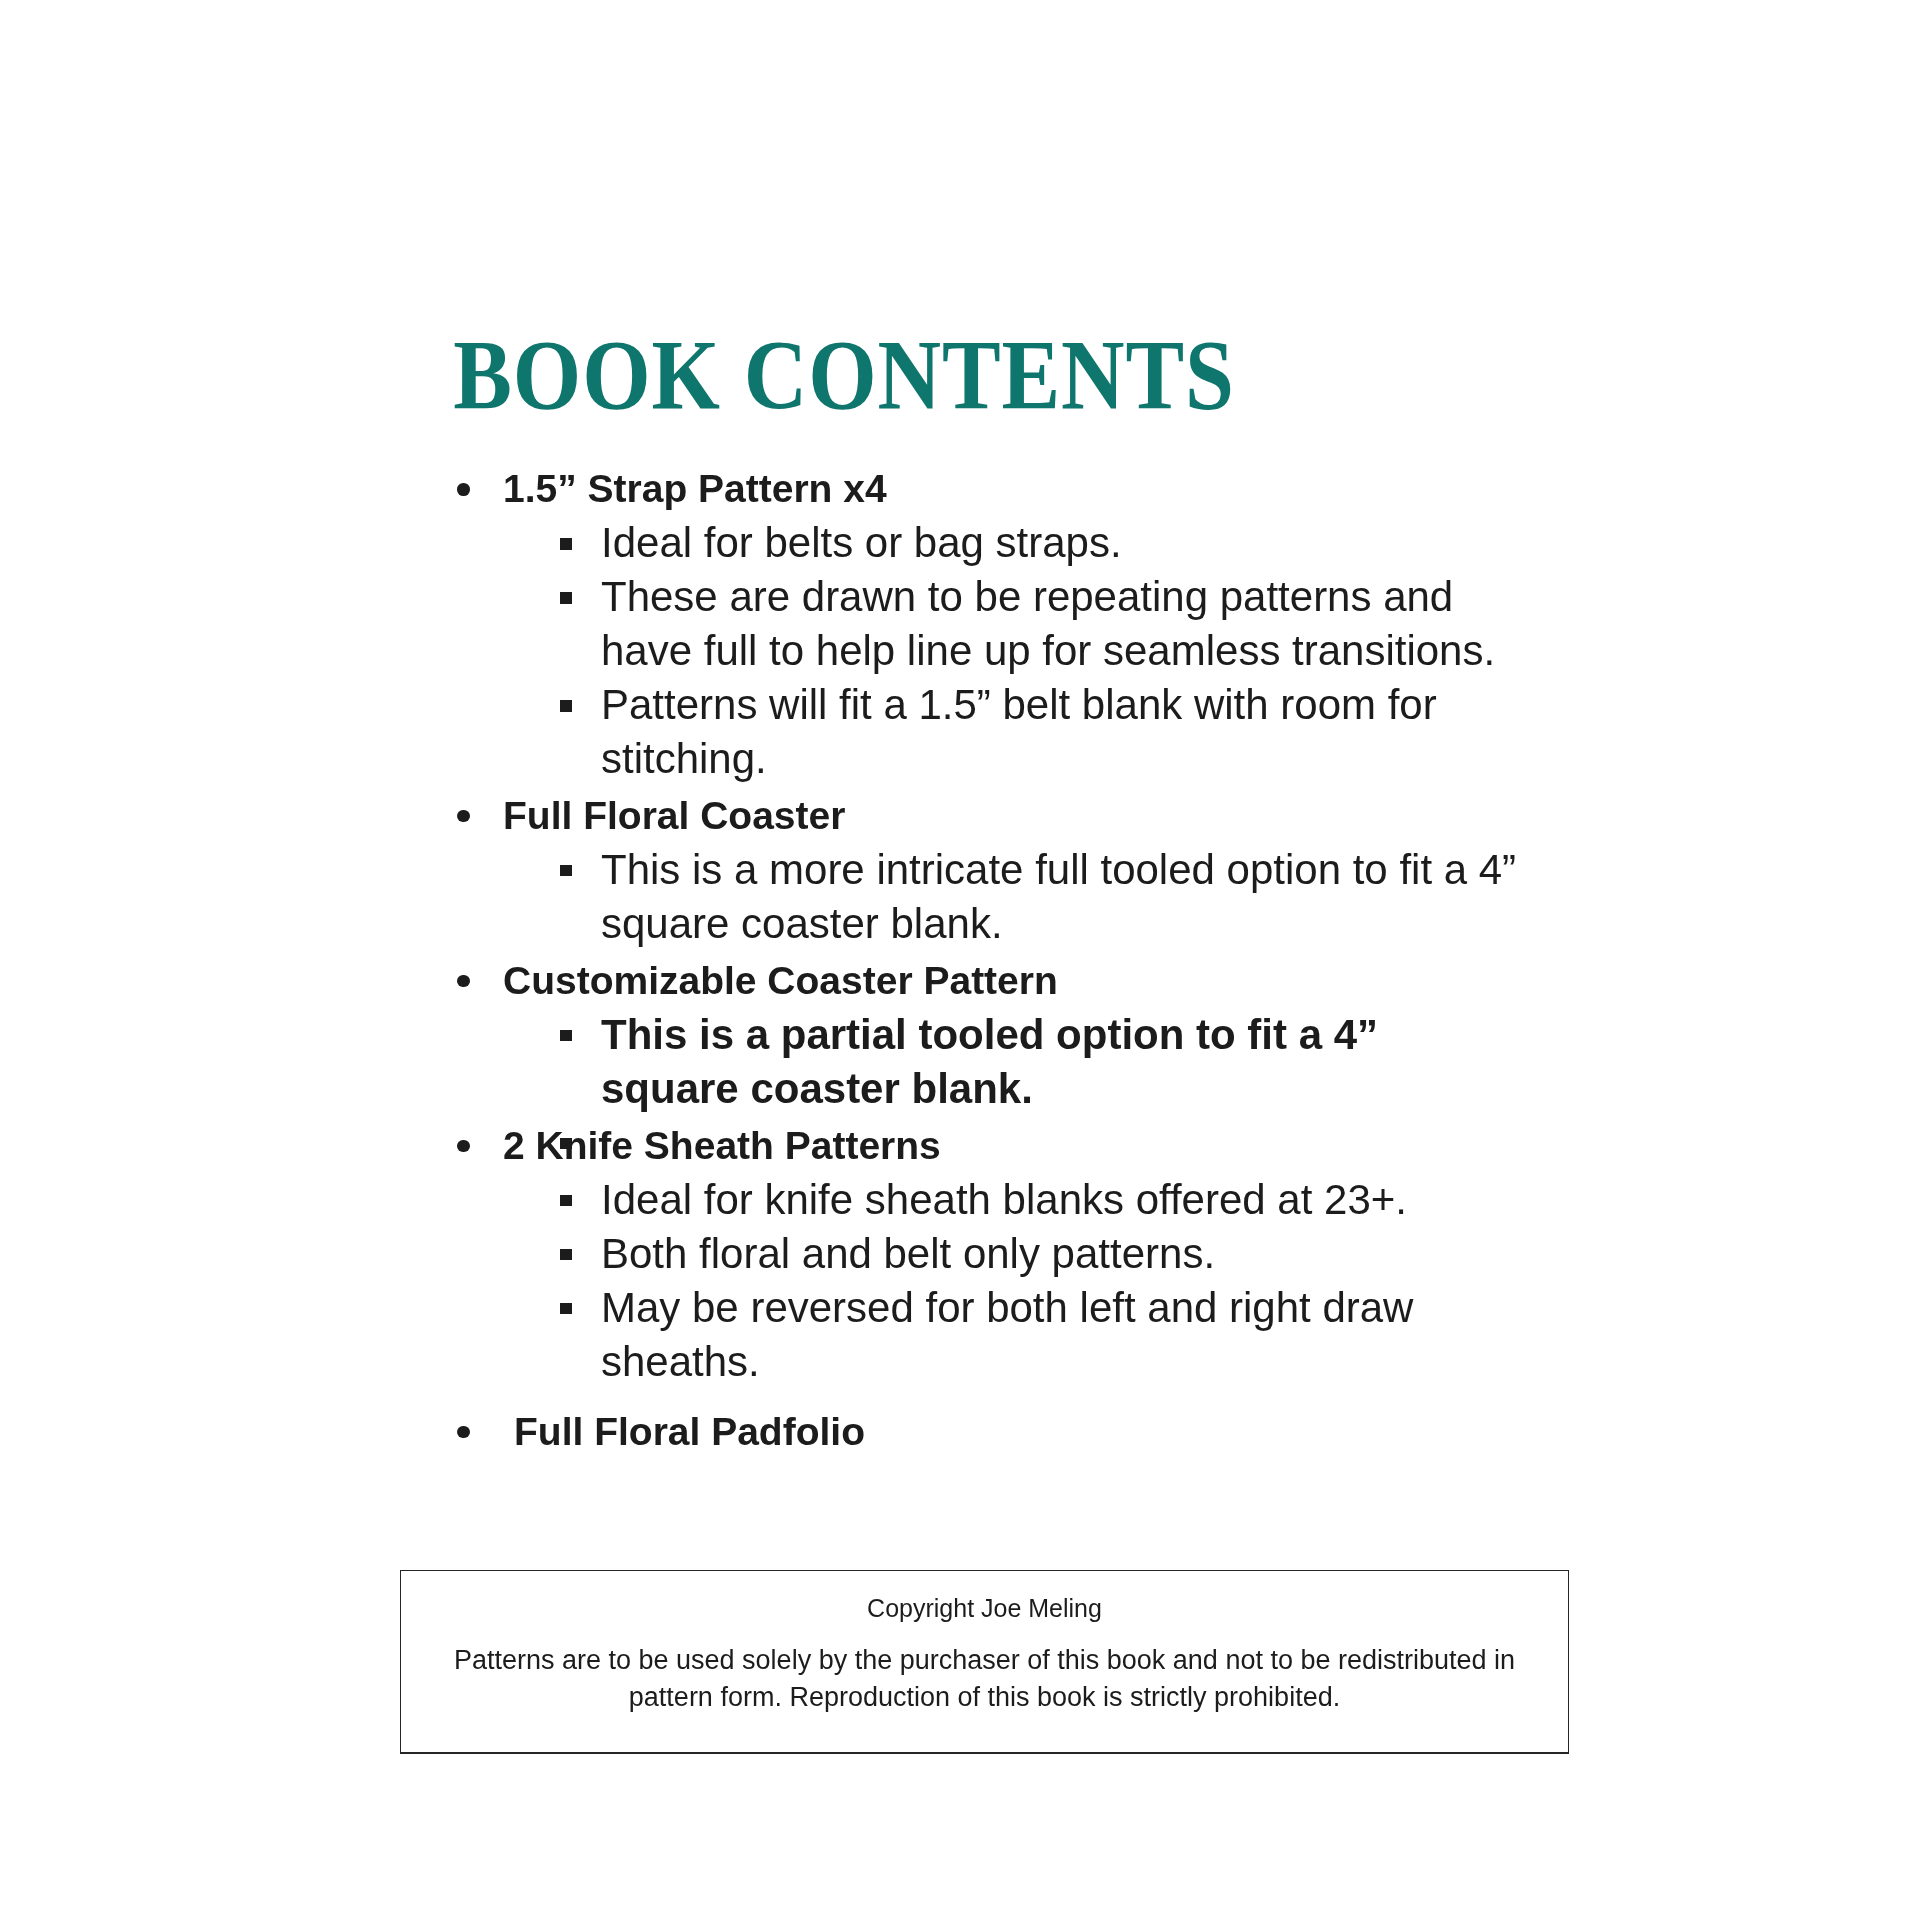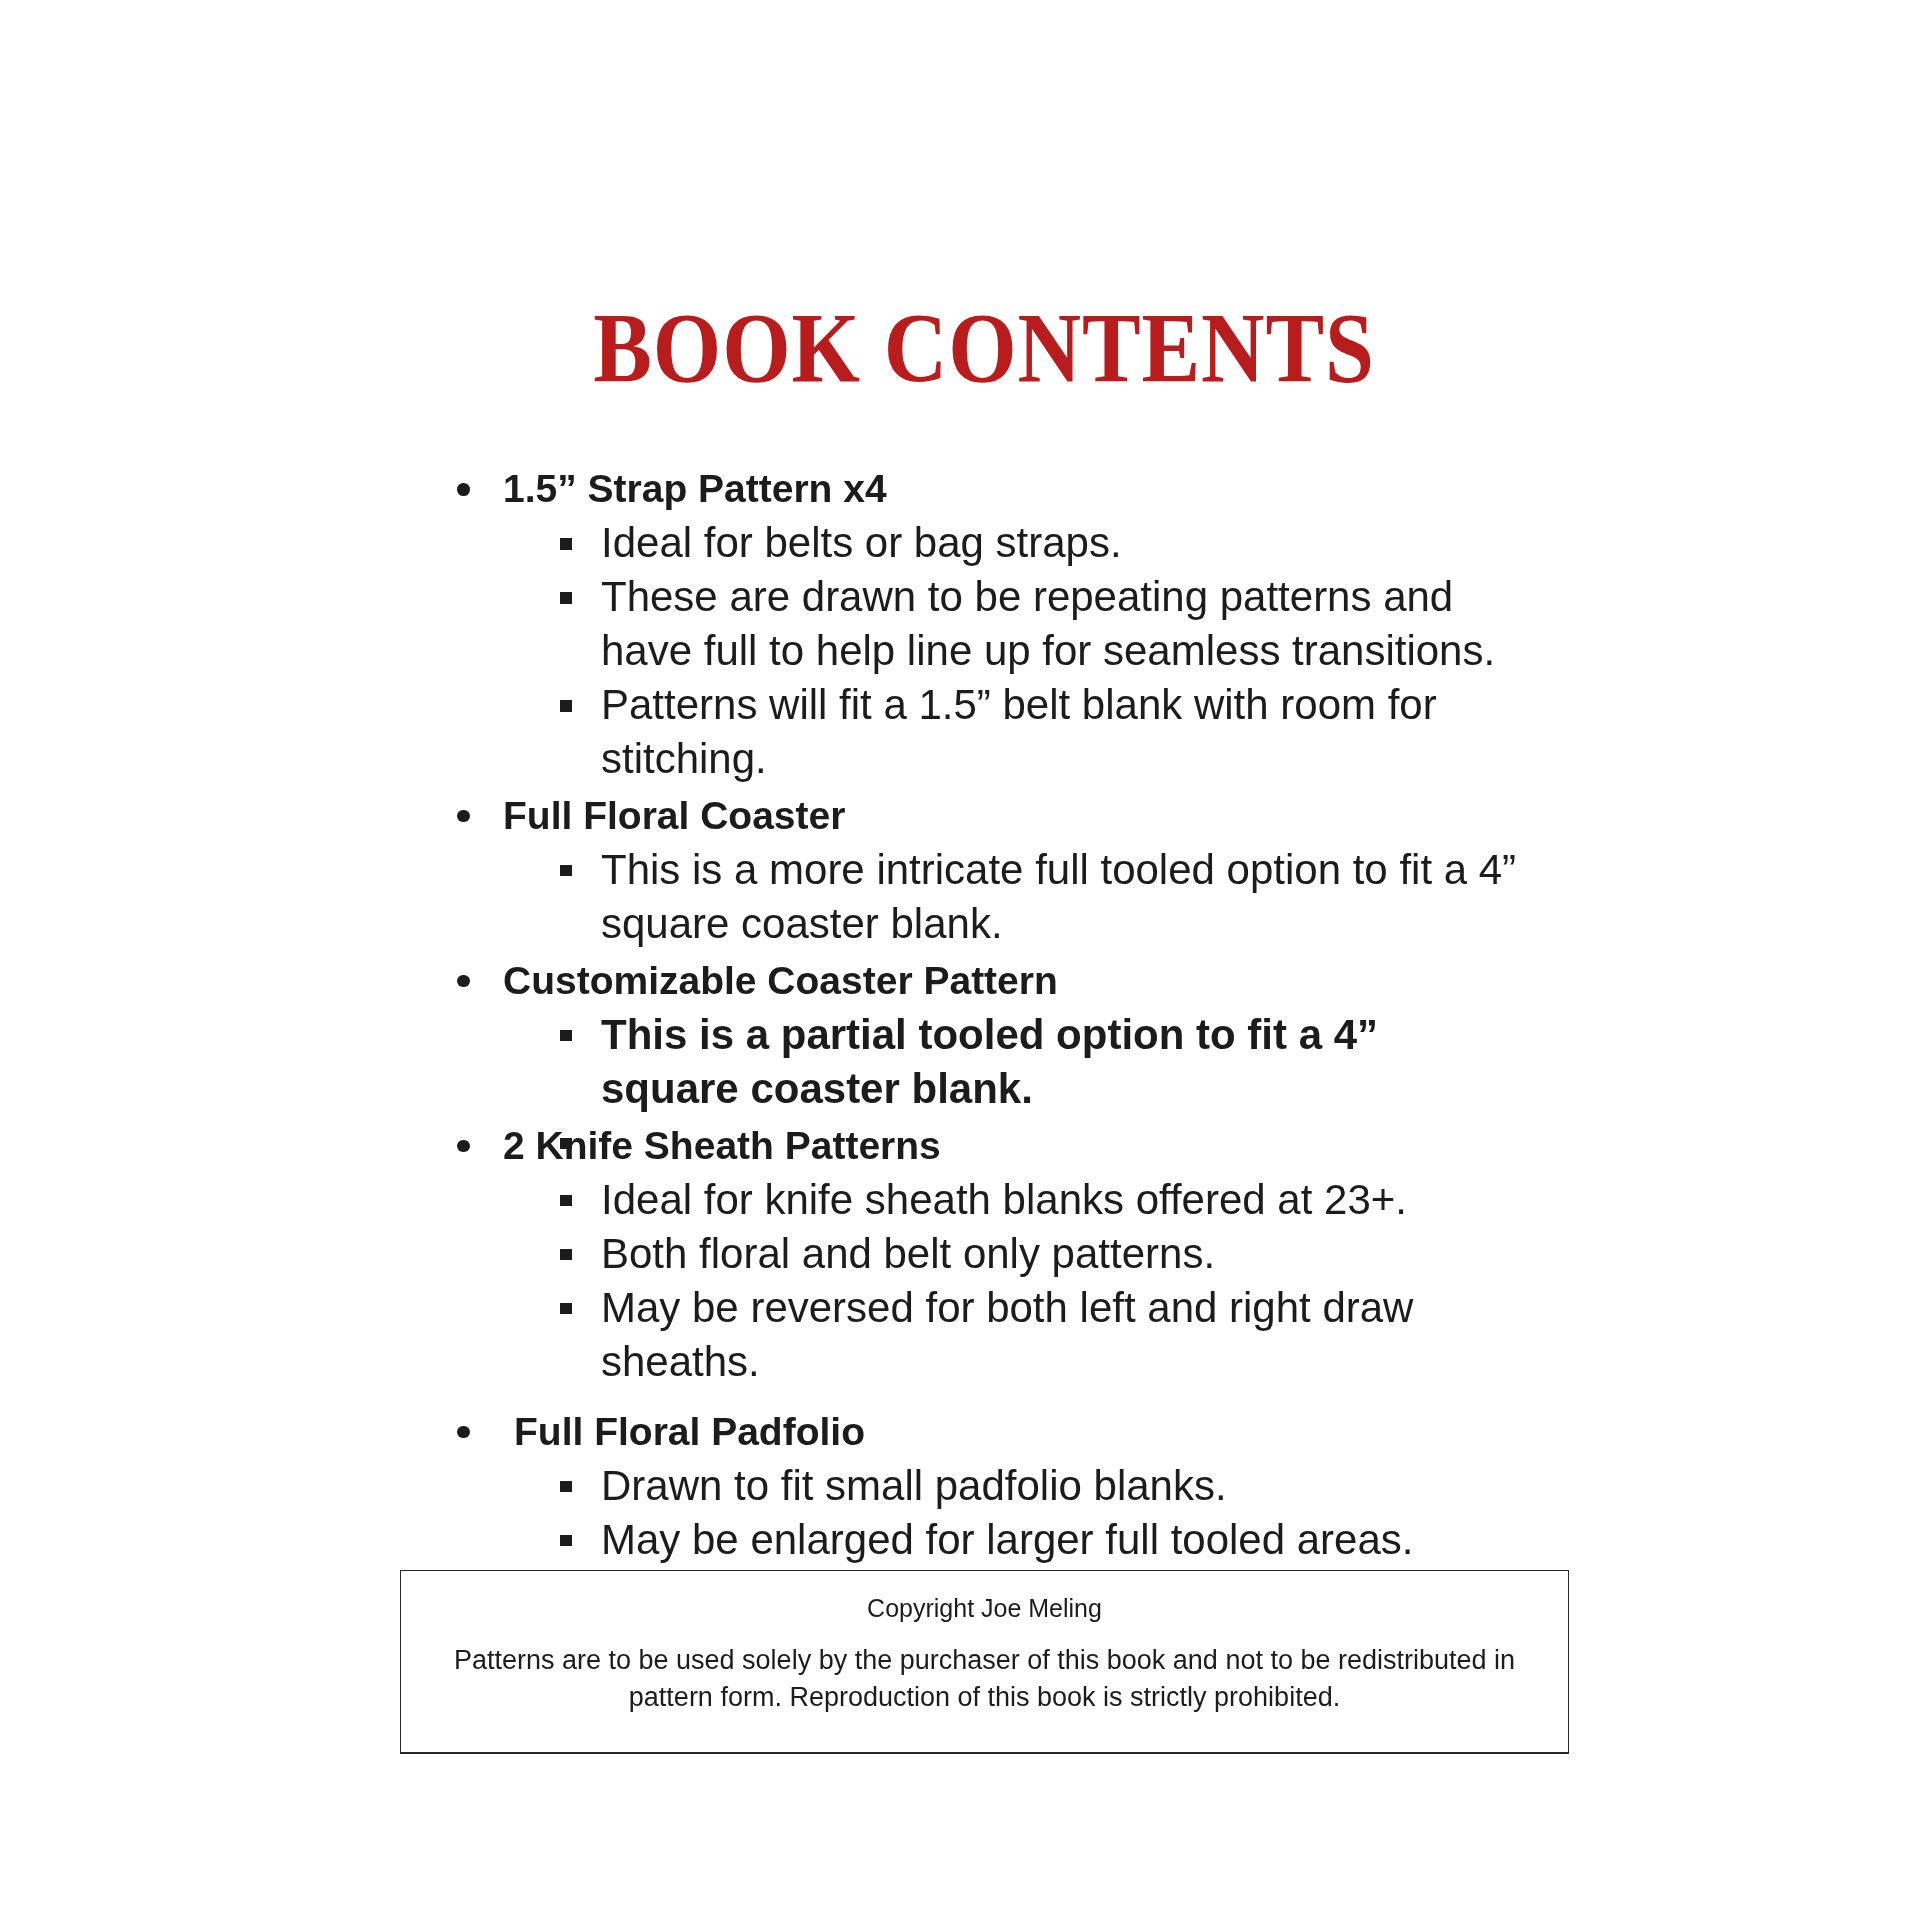--- a/index.html
+++ b/index.html
@@ -6,26 +6,25 @@
   .page{
     position:relative;
     width:1931px;height:1931px;
     background:#ffffff;
     color:#1c1c1c;
     font-family:"Liberation Sans","DejaVu Sans",sans-serif;
     overflow:hidden;
   }
   .doc-title{
     position:absolute;
-    left:400px;top:231px;width:1169px;
-    text-align:center;
+    left:400px;top:258px;width:1169px;
     font-family:"Liberation Serif","DejaVu Serif",serif;
     font-weight:700;
     font-size:100px;line-height:100px;
-    color:#b91c1c;
+    color:#0f766e;
     white-space:nowrap;
   }
   .doc-title .squeeze{
     display:inline-block;
     transform:scaleX(0.88);
     transform-origin:center;
     letter-spacing:1px;
   }
   ul{list-style:none;margin:0;padding:0;}
   .toc{
@@ -117,24 +116,20 @@
       <div class="sec-title"><span class="b1"></span><span>2 Knife Sheath Patterns</span></div>
       <ul class="subs">
         <li class="sub"><span class="b2"></span><span>Ideal for knife sheath blanks offered at 23+.</span></li>
         <li class="sub"><span class="b2"></span><span>Both floral and belt only patterns.</span></li>
         <li class="sub"><span class="b2"></span><span>May be reversed for both left and right draw sheaths.</span></li>
       </ul>
     </li>
 
     <li class="section">
       <div class="sec-title indent-sm"><span class="b1"></span><span>Full Floral Padfolio</span></div>
-      <ul class="subs">
-        <li class="sub"><span class="b2"></span><span>Drawn to fit small padfolio blanks.</span></li>
-        <li class="sub"><span class="b2"></span><span>May be enlarged for larger full tooled areas.</span></li>
-      </ul>
     </li>
 
   </ul>
 
   <div class="copyright-box">
     <div class="copy-title">Copyright Joe Meling</div>
     <div class="copy-body">Patterns are to be used solely by the purchaser of this book and not to be redistributed in pattern form. Reproduction of this book is strictly prohibited.</div>
   </div>
 
 </div>

